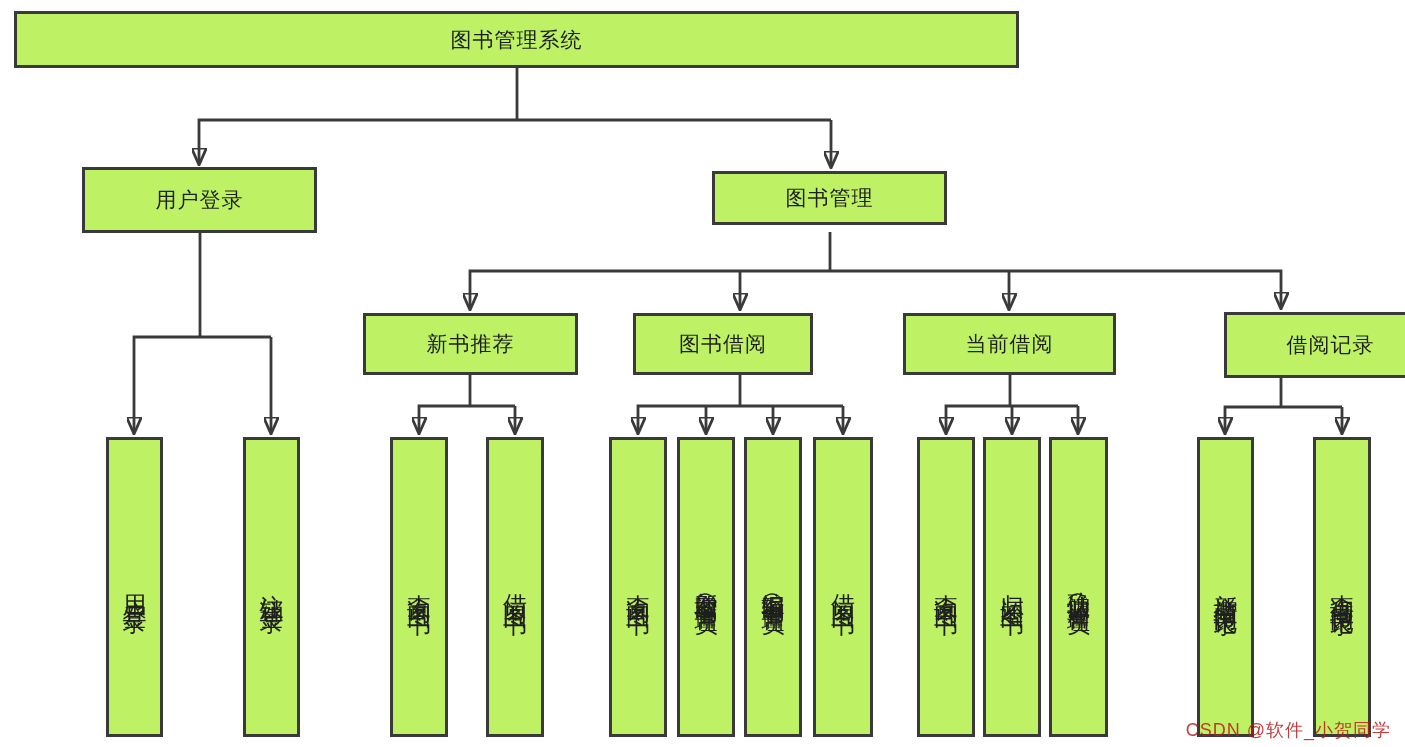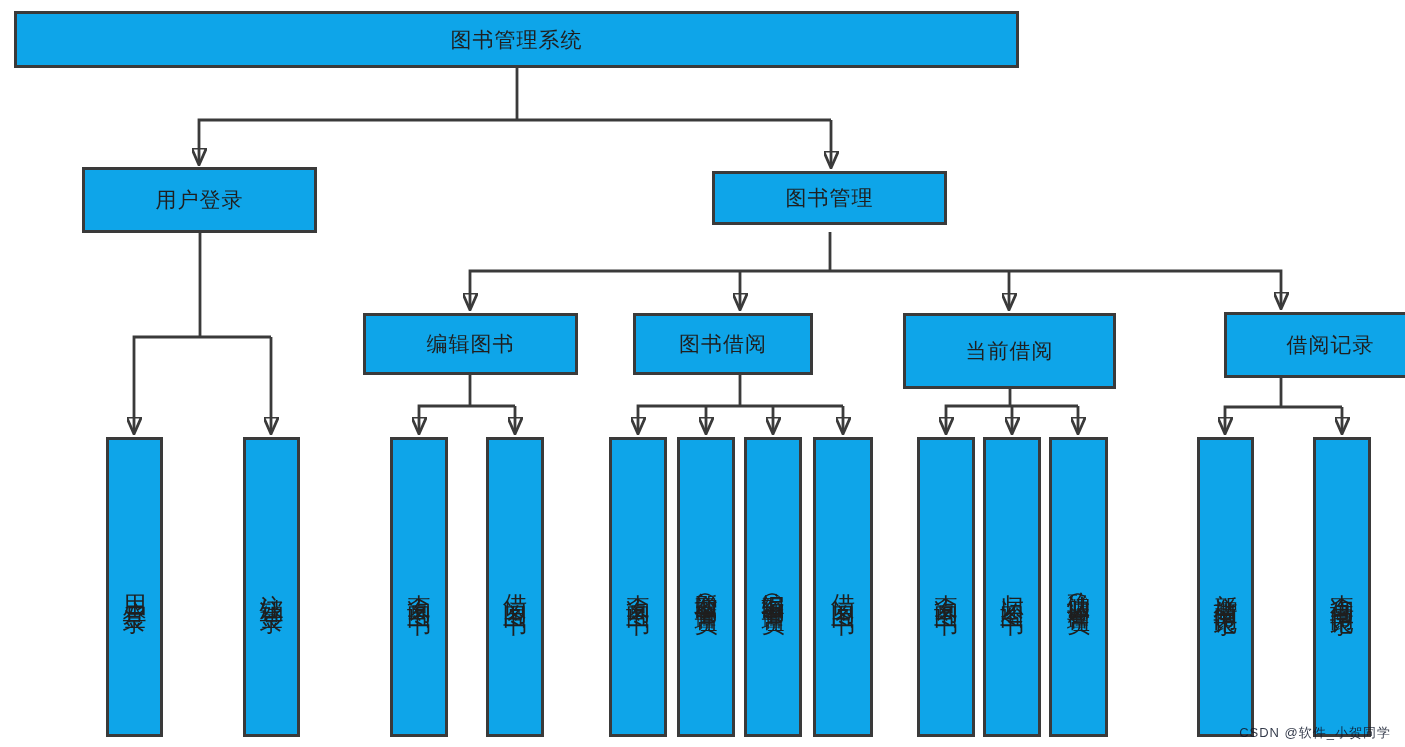--- a/index.html
+++ b/index.html
@@ -8,43 +8,43 @@
     width:1405px;height:747px;
     background:#ffffff;
     font-family:"Liberation Sans","DejaVu Sans",sans-serif;
     color:#1f1f1f;
     overflow:hidden;
   }
   .wires{position:absolute;left:0;top:0;pointer-events:none;}
   .wires path{stroke:#3a3a3a;stroke-width:2.8;fill:none;}
   .node{
     position:absolute;
-    background:#0ea5e9;
+    background:#bef264;
     border:3px solid #3a3a3a;
     display:flex;align-items:center;justify-content:center;
     box-sizing:border-box;
     text-align:center;
     z-index:2;
   }
   .hnode{font-size:21px;letter-spacing:1px;}
   .vnode span{
     writing-mode:vertical-rl;
     text-orientation:mixed;
     font-size:24px;
     letter-spacing:6px;
     line-height:1;
     white-space:nowrap;
   }
   .vnode span.ls-mid{letter-spacing:4px;}
   .vnode span.ls-tight{letter-spacing:3px;font-size:23px;}
   .watermark{
     position:absolute;
     right:14px;bottom:5px;
-    font-size:13px;
-    color:#0f172a;
+    font-size:18px;
+    color:#b91c1c;
     opacity:.85;
     letter-spacing:1px;
     z-index:3;
     white-space:nowrap;
   }
 </style>
 </head>
 <body>
 
 <div class="canvas">
@@ -95,26 +95,26 @@
   </div>
 
   <div class="node hnode" style="left:82px;top:167px;width:235px;height:66px;">
     <span>用户登录</span>
   </div>
   <div class="node hnode" style="left:712px;top:171px;width:235px;height:54px;">
     <span>图书管理</span>
   </div>
 
   <div class="node hnode" style="left:363px;top:313px;width:215px;height:62px;">
-    <span>编辑图书</span>
+    <span>新书推荐</span>
   </div>
   <div class="node hnode" style="left:633px;top:313px;width:180px;height:62px;">
     <span>图书借阅</span>
   </div>
-  <div class="node hnode" style="left:903px;top:313px;width:213px;height:76px;">
+  <div class="node hnode" style="left:903px;top:313px;width:213px;height:62px;">
     <span>当前借阅</span>
   </div>
   <div class="node hnode" style="left:1224px;top:312px;width:213px;height:66px;">
     <span>借阅记录</span>
   </div>
 
   <div class="node vnode" style="left:106px;top:437px;width:57px;height:300px;">
     <span>用户登录</span>
   </div>
   <div class="node vnode" style="left:243px;top:437px;width:57px;height:300px;">

